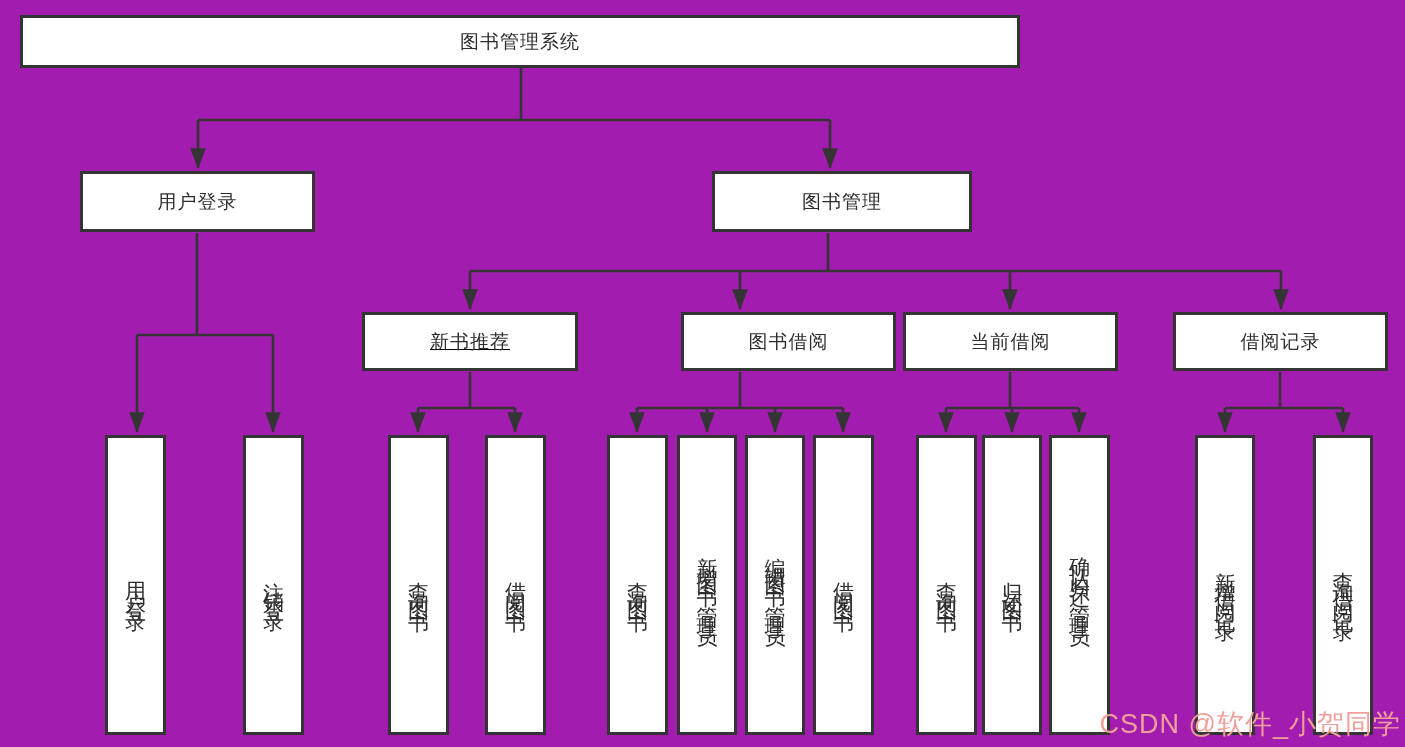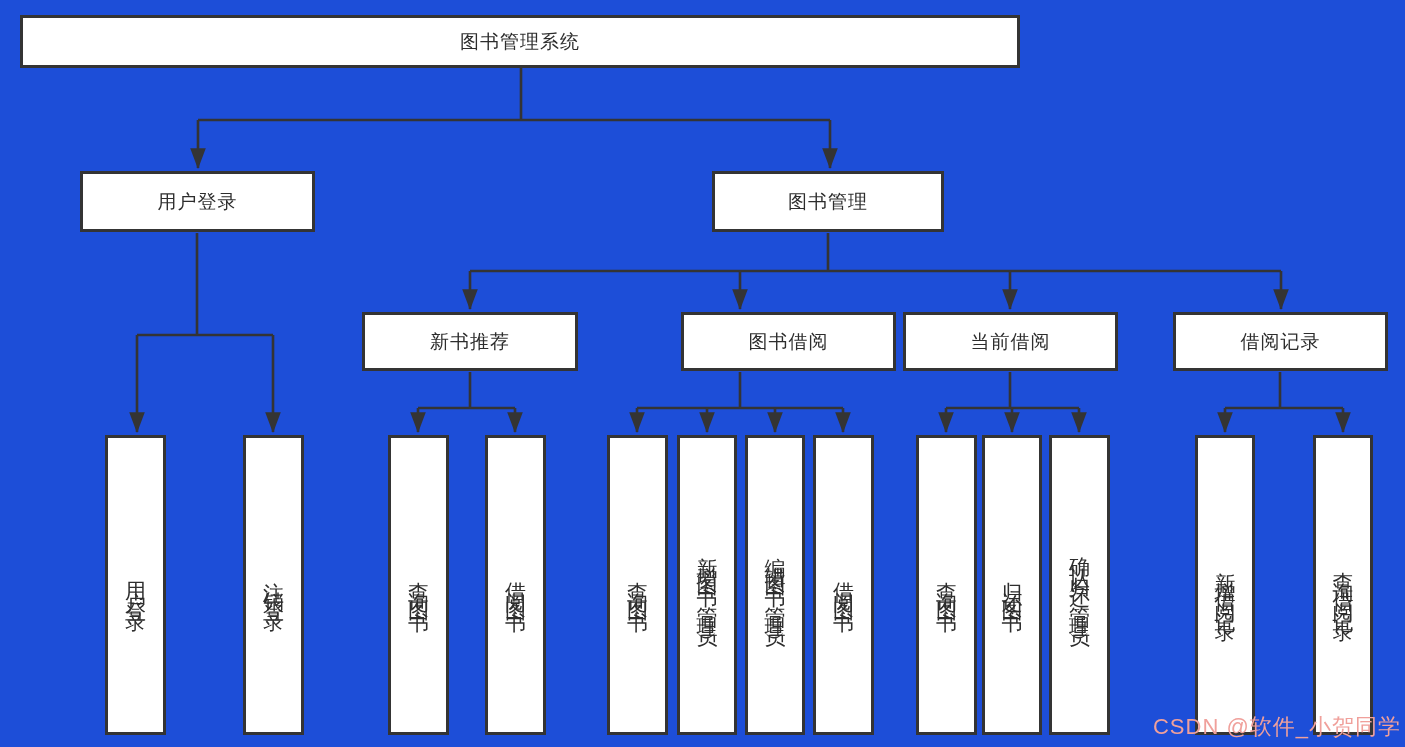--- a/index.html
+++ b/index.html
@@ -1,35 +1,35 @@
 <!DOCTYPE html>
 <html><head>
 <meta charset="utf-8">
 <style>
   html,body { margin:0; padding:0; background:#ffffff; }
   .stage {
     position:relative; width:1405px; height:747px;
-    background:#1d4ed8; overflow:hidden;
+    background:#a21caf; overflow:hidden;
     font-family:"Liberation Sans","DejaVu Sans",sans-serif;
   }
   .connectors { position:absolute; left:0; top:0; width:1405px; height:747px; }
   .conn { stroke:#343434; stroke-width:2.6; fill:none; }
   .box {
     position:absolute; box-sizing:border-box;
     border:3px solid #343434; background:#ffffff;
     display:flex; align-items:center; justify-content:center;
   }
   .hlabel { font-size:19px; color:#2d2d2d; letter-spacing:1px; white-space:nowrap; }
   .vlabel {
     writing-mode:vertical-rl; text-orientation:mixed;
     font-size:21px; color:#2d2d2d; letter-spacing:10px; white-space:nowrap;
   }
   .watermark {
     position:absolute; right:4px; bottom:5px;
-    font-size:22px; color:#f0a09b; letter-spacing:1px;
+    font-size:27px; color:#f0a09b; letter-spacing:1px;
     white-space:nowrap; pointer-events:none;text-align:right;
   }
 </style>
 </head>
 <body>
 
 <div class="stage">
 
   <svg class="connectors" viewBox="0 0 1405 747" xmlns="http://www.w3.org/2000/svg">
     <defs>
@@ -73,25 +73,25 @@
     <path class="conn" marker-end="url(#arrow)" d="M1343 408 V432"></path>
   </svg>
 
   <div class="box" style="left:20px; top:15px; width:1000px; height:53px;">
     <span class="hlabel">图书管理系统</span>
   </div>
 
   <div class="box" style="left:80px; top:171px; width:235px; height:61px;">
     <span class="hlabel">用户登录</span>
   </div>
-  <div class="box" style="left:712px; top:171px; width:232px; height:61px;">
+  <div class="box" style="left:712px; top:171px; width:260px; height:61px;">
     <span class="hlabel">图书管理</span>
   </div>
 
-  <div class="box" style="left:362px; top:312px; width:216px; height:59px;">
+  <div class="box" style="left:362px; top:312px; width:216px; height:59px;text-decoration:underline;">
     <span class="hlabel">新书推荐</span>
   </div>
   <div class="box" style="left:633px; top:312px; width:215px; height:59px;margin-left:48px;">
     <span class="hlabel">图书借阅</span>
   </div>
   <div class="box" style="left:1173px; top:312px; width:215px; height:59px;">
     <span class="hlabel">借阅记录</span>
   </div>
   <div class="box" style="left:903px; top:312px; width:215px; height:59px;">
     <span class="hlabel">当前借阅</span>

